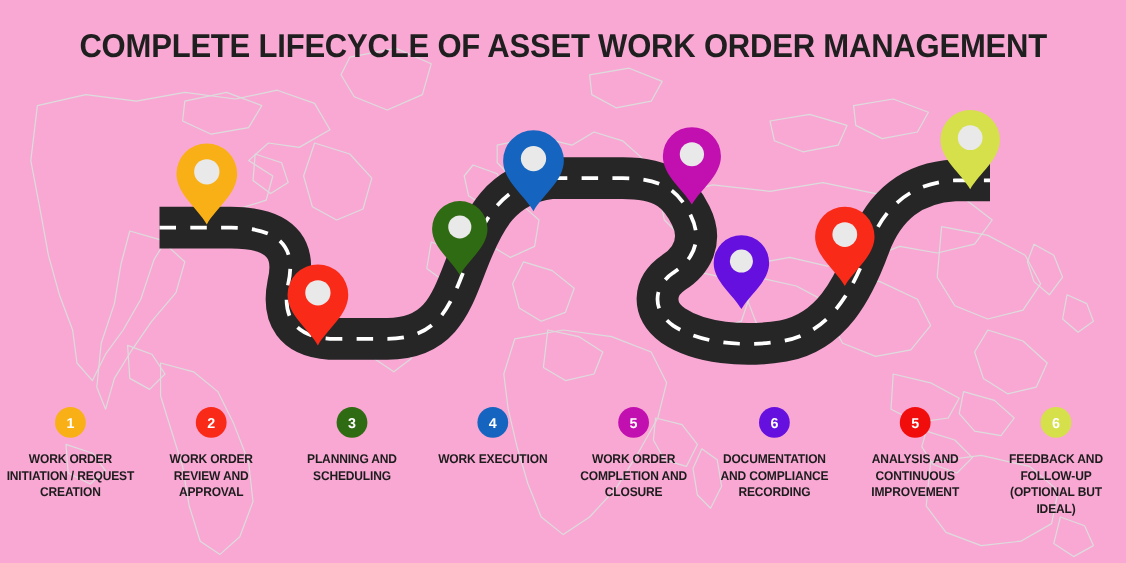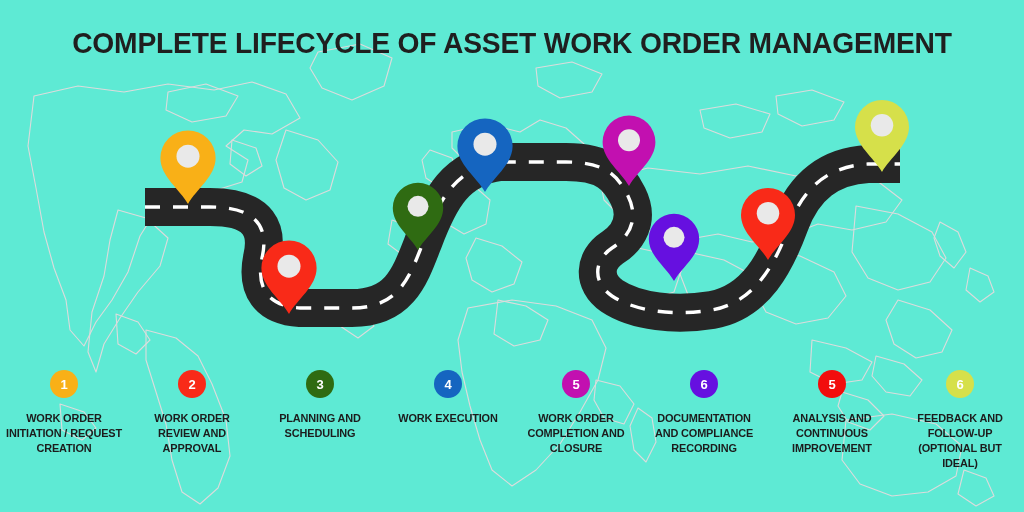--- a/index.html
+++ b/index.html
@@ -108,21 +108,21 @@
     letter-spacing: -0.15px;
     color: #1c1c1c;
     transform: scaleX(0.95);
     transform-origin: 50% 0;
     text-transform: uppercase;
   }
 </style>
 </head>
 <body>
 
-<div id="infographic" style="background: #5eead4;">
+<div id="infographic" style="background: #f9a8d4;">
 
   <svg id="map-layer" viewBox="0 0 1024 512" preserveAspectRatio="none" aria-hidden="true">
     <g>
 
       <path d="M34 96 L78 86 L124 92 L168 84 L214 90 L252 82 L286 94 L300 118 L272 134
                L244 130 L226 146 L248 160 L242 182 L210 192 L182 186 L160 204 L140 236
                L128 272 L112 300 L96 322 L84 346 L70 330 L66 300 L54 268 L44 232 L36 188
                L28 146 Z" stroke="#dcdcdc"></path>
       <path d="M118 210 L146 218 L168 238 L160 266 L138 292 L120 318 L104 344 L96 372
                L88 352 L92 312 L104 276 L110 240 Z" stroke="#dcdcdc"></path>

